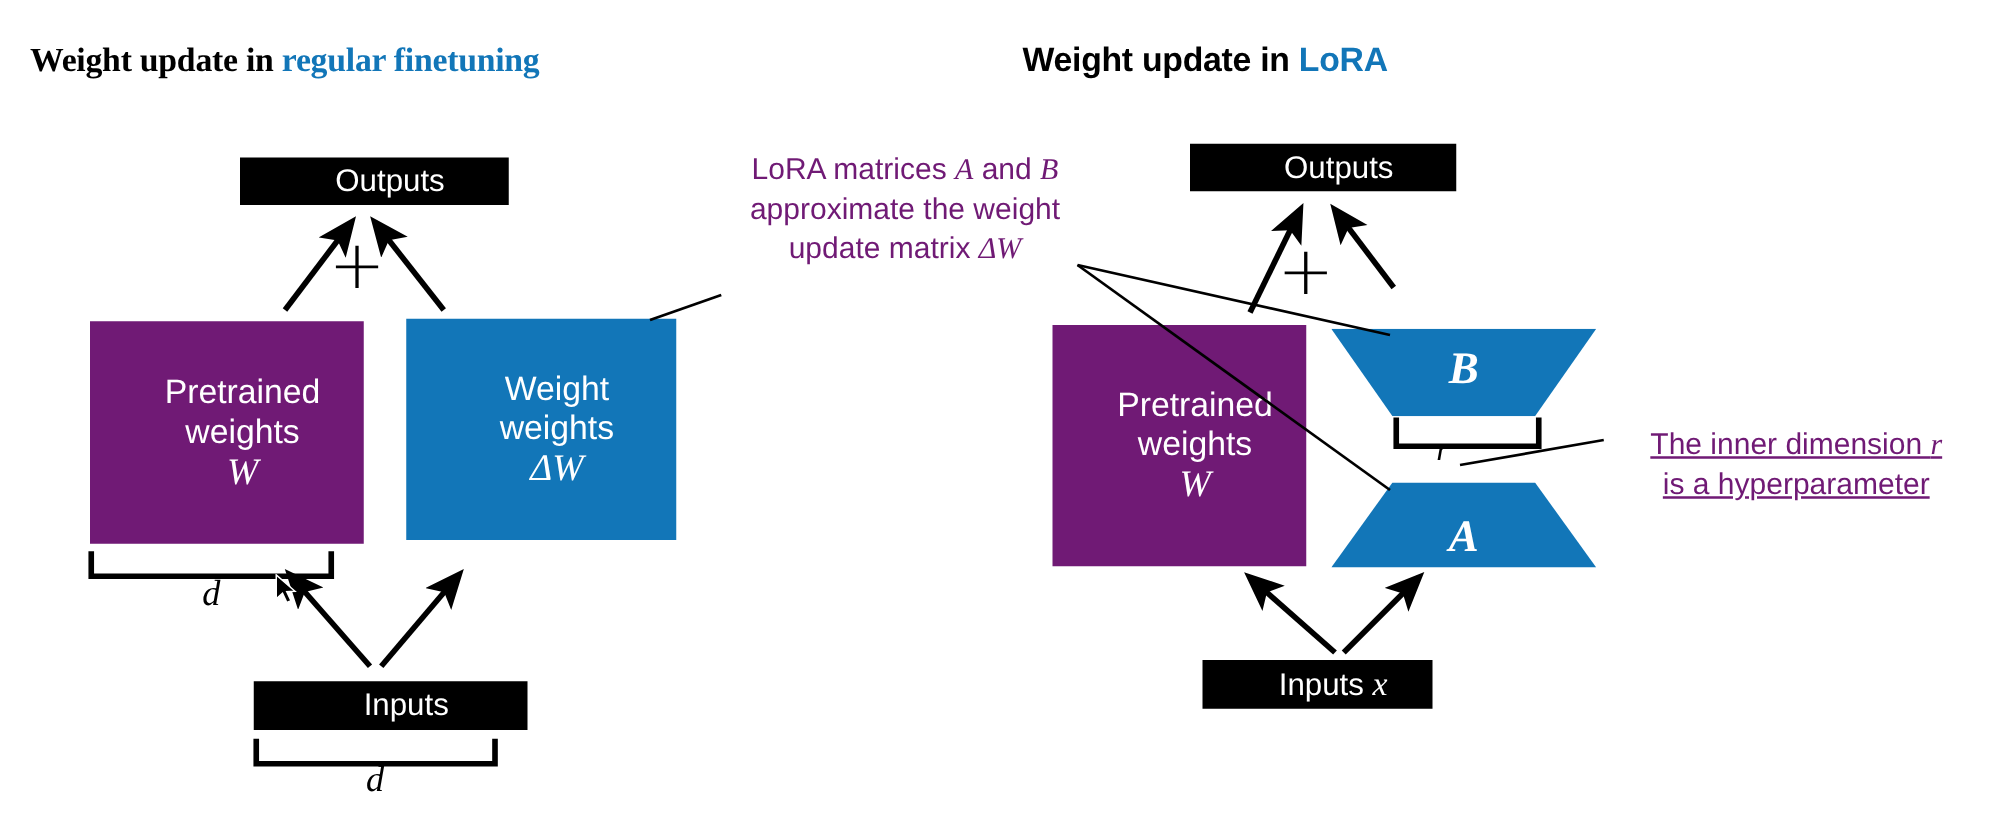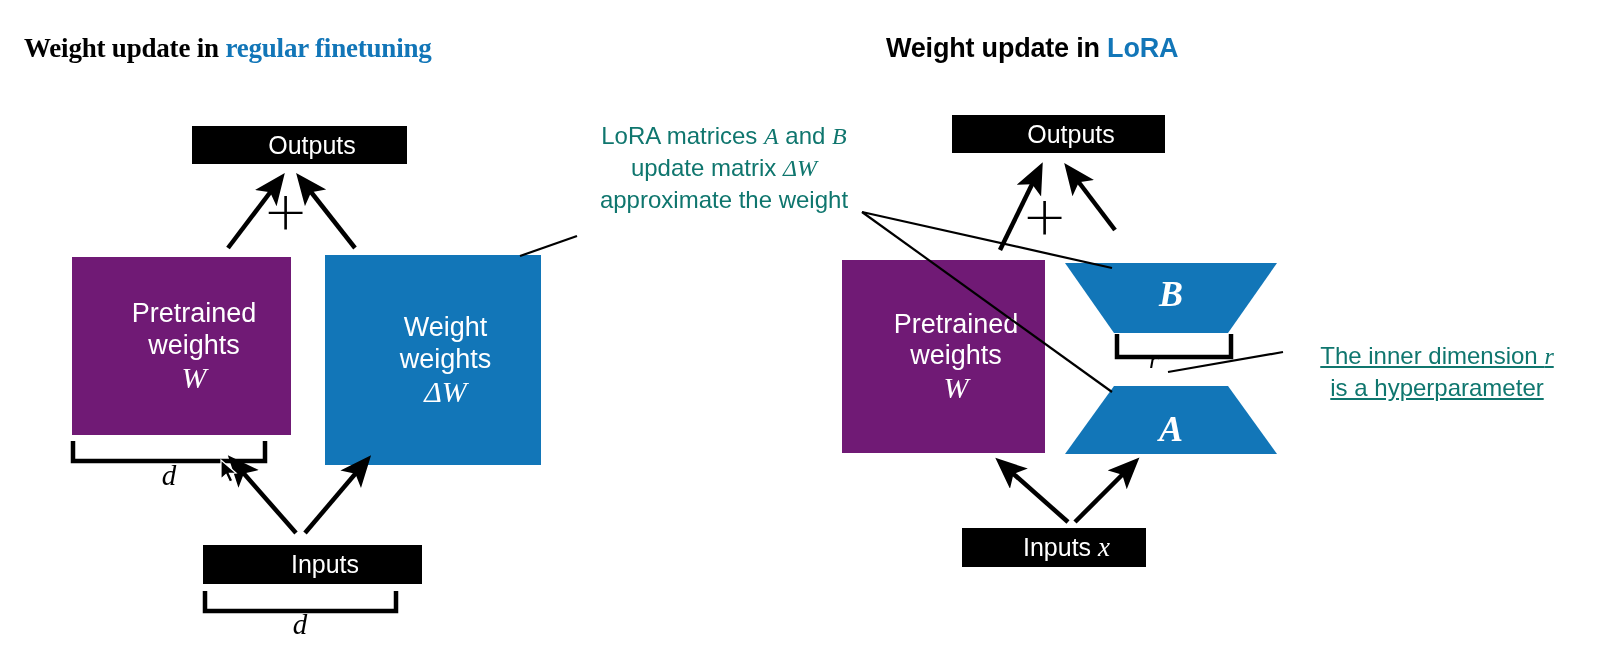--- a/index.html
+++ b/index.html
@@ -23,21 +23,21 @@
            font-style:italic;font-size:30px;line-height:1.1;}
 
   
   .mi{font-family:"Liberation Serif","DejaVu Serif",serif;font-style:italic;}
 
   
   .plus{position:absolute;font-size:54px;font-weight:300;color:#000;
         line-height:1;font-family:"DejaVu Sans",sans-serif;}
 
   
-  .annot{position:absolute;font-size:24px;color:#0f766e;text-align:center;
+  .annot{position:absolute;font-size:24px;color:#701a75;text-align:center;
          line-height:1.30;white-space:nowrap;}
 
   
   .dimlabel{position:absolute;font-family:"Liberation Serif","DejaVu Serif",serif;
             font-style:italic;font-size:29px;color:#000;text-align:center;}
 
   svg.overlay{position:absolute;left:0;top:0;width:1600px;height:672px;
               pointer-events:none;}
 
   
@@ -60,41 +60,41 @@
 </div>
 
 <div class="plus" style="left:263px;top:185px;">+</div>
 
 <div class="block block-gray" style="left:72px;top:257px;width:194px;height:178px;">
   <span>Pretrained</span>
   <span>weights</span>
   <span class="mathvar">W</span>
 </div>
 
-<div class="block block-blue" style="left:325px;top:255px;width:191px;height:210px;">
+<div class="block block-blue" style="left:325px;top:255px;width:191px;height:177px;">
   <span>Weight</span>
   <span>weights</span>
   <span class="mathvar">ΔW</span>
 </div>
 
 <div class="dimlabel" style="left:129px;top:459px;width:80px;">d</div>
 
 <div class="block block-black" style="left:203px;top:545px;width:194px;height:39px;">
   <span>Inputs</span>
 </div>
 
 <div class="dimlabel" style="left:260px;top:608px;width:80px;">d</div>
 
 <div class="annot" style="left:578px;top:120px;width:292px;">
   <div><span>LoRA matrices </span><span class="mi">A</span><span> and </span><span class="mi">B</span></div>
+  <div>approximate the weight</div>
   <div><span>update matrix </span><span class="mi">ΔW</span></div>
-  <div>approximate the weight</div>
 </div>
 
-<div class="title" style="left:886px;top:33px;">
+<div class="title" style="left:818px;top:33px;">
   <span>Weight update in </span><span class="accent">LoRA</span>
 </div>
 
 <div class="block block-black" style="left:952px;top:115px;width:188px;height:38px;">
   <span>Outputs</span>
 </div>
 
 <div class="plus" style="left:1022px;top:190px;">+</div>
 
 <div class="block block-gray" style="left:842px;top:260px;width:178px;height:193px;">

